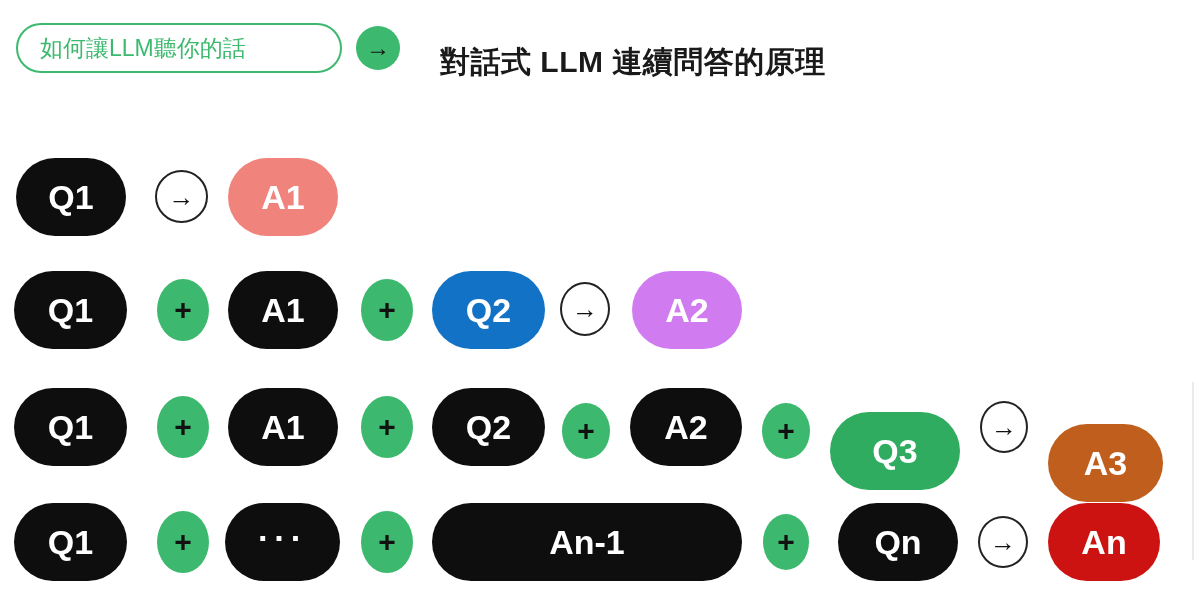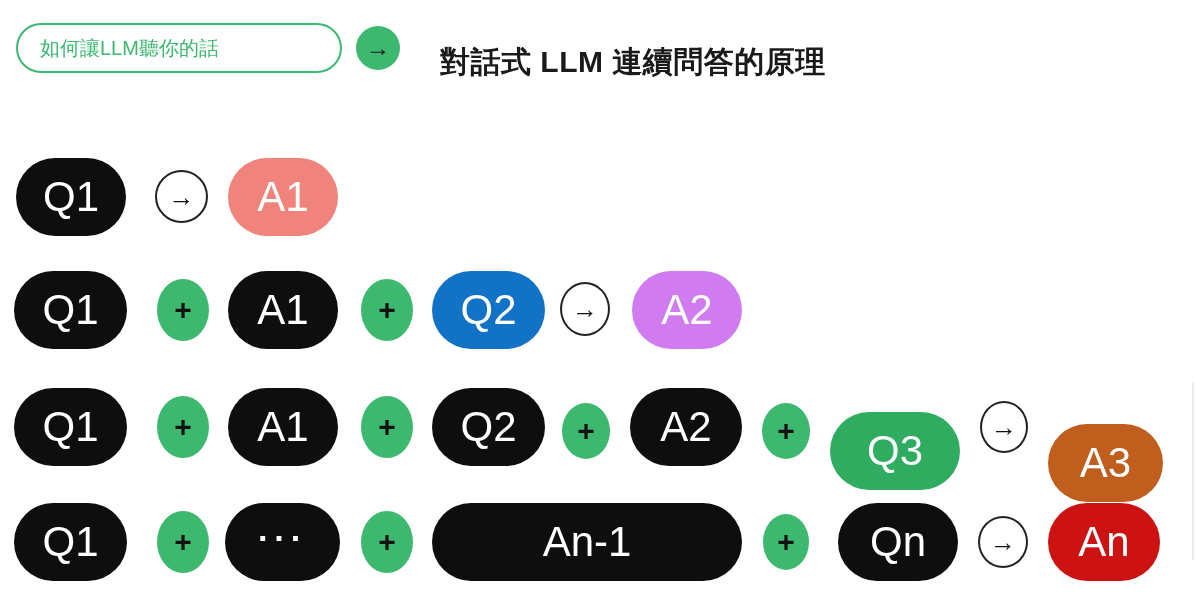--- a/index.html
+++ b/index.html
@@ -7,40 +7,40 @@
     font-family:"Liberation Sans","DejaVu Sans",sans-serif;
     width:1196px;height:616px;position:relative;overflow:hidden;
   }
   .abs{position:absolute;box-sizing:border-box;}
 
   
   .topic-pill{
     left:16px;top:23px;width:326px;height:50px;
     border:2px solid var(--green);border-radius:26px;
     display:flex;align-items:center;padding-left:22px;
-    color:var(--green);font-size:20px;font-weight:400;
+    color:var(--green);font-size:23px;font-weight:400;
     background:#fff;
   }
   .header-arrow{
     left:356px;top:26px;width:44px;height:44px;border-radius:50%;
     background:var(--green);color:#111;
     display:flex;align-items:center;justify-content:center;
     font-size:24px;font-weight:700;line-height:1;
   }
   .page-title{
     left:428px;top:28px;height:44px;display:flex;align-items:center;
     font-size:30px;font-weight:700;color:var(--ink);letter-spacing:0.5px;
     margin:12px;
   }
 
   
   .pill{
     height:78px;border-radius:40px;
     display:flex;align-items:center;justify-content:center;
-    color:#ffffff;font-size:42px;font-weight:400;line-height:1;
+    color:#ffffff;font-size:34px;font-weight:700;line-height:1;
     letter-spacing:0px;
   }
   .c-black {background:var(--black);}
   .c-salmon{background:var(--salmon);}
   .c-blue  {background:var(--blue);}
   .c-violet{background:var(--violet);}
   .c-green {background:var(--qgreen);}
   .c-orange{background:var(--orange);margin-top:36px;}
   .c-red   {background:var(--red);}
 

